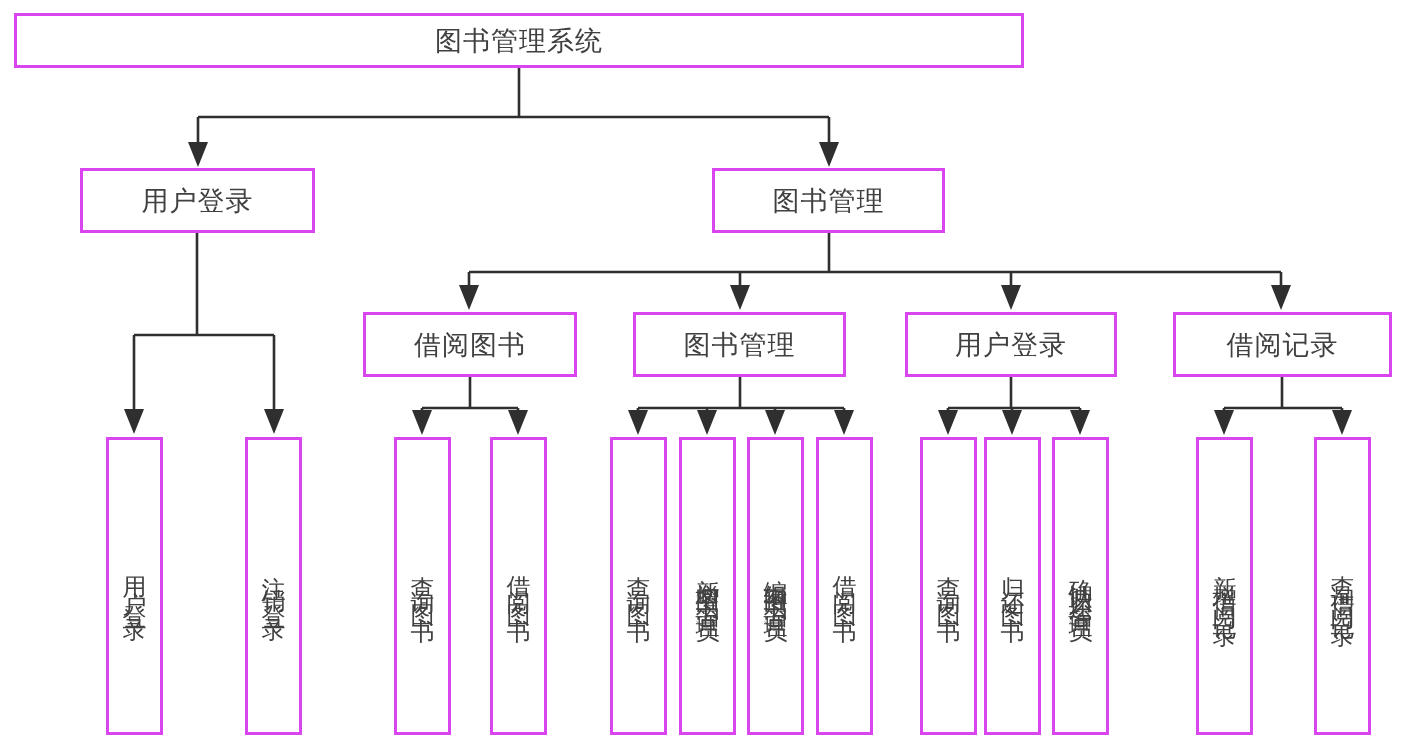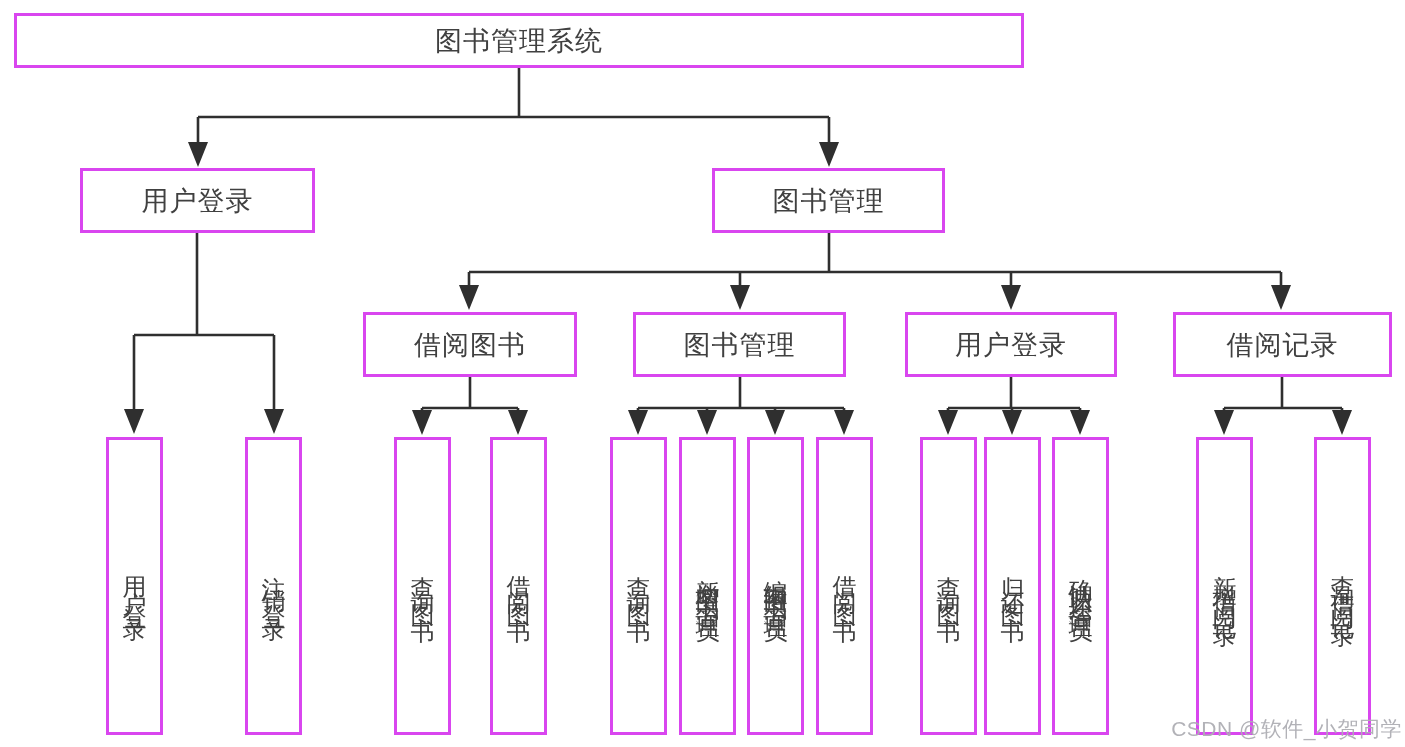--- a/index.html
+++ b/index.html
@@ -162,15 +162,14 @@
     <span class="vtext">确认归还（管理员）</span>
   </div>
 
   <div class="box leaf sp-mid" style="left:1196px;">
     <span class="vtext">新增借阅记录</span>
   </div>
   <div class="box leaf sp-mid" style="left:1314px;">
     <span class="vtext">查询借阅记录</span>
   </div>
 
-  <div id="watermark">CSDN @软件_小贺同学</div>
 
 </div>
 
 </body></html>

